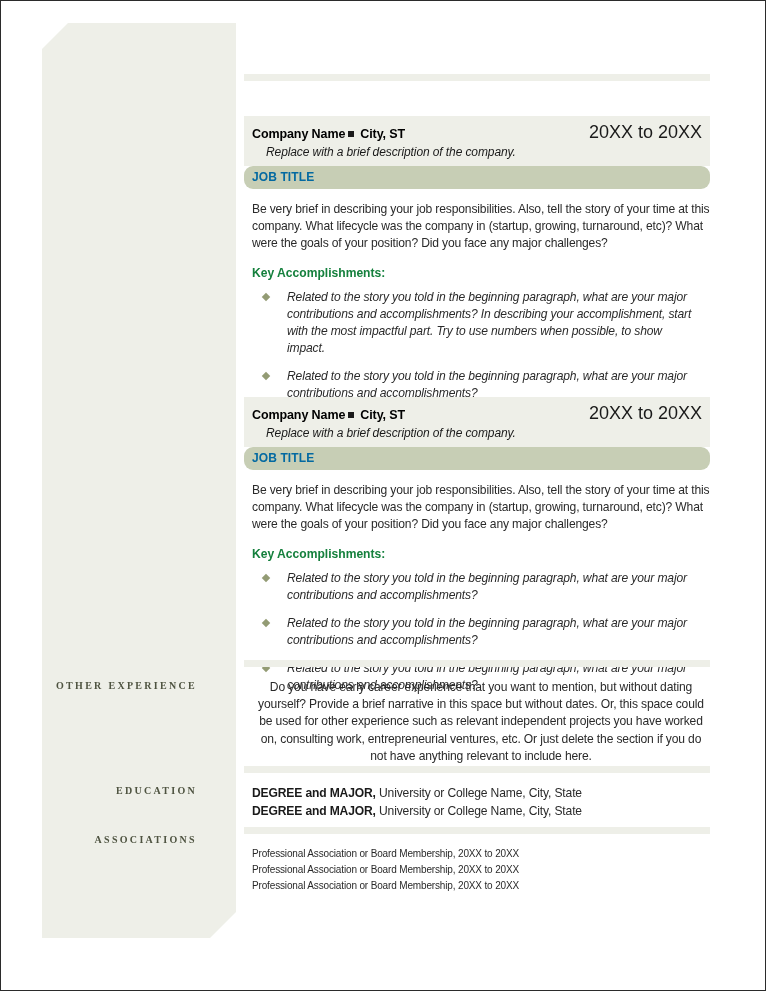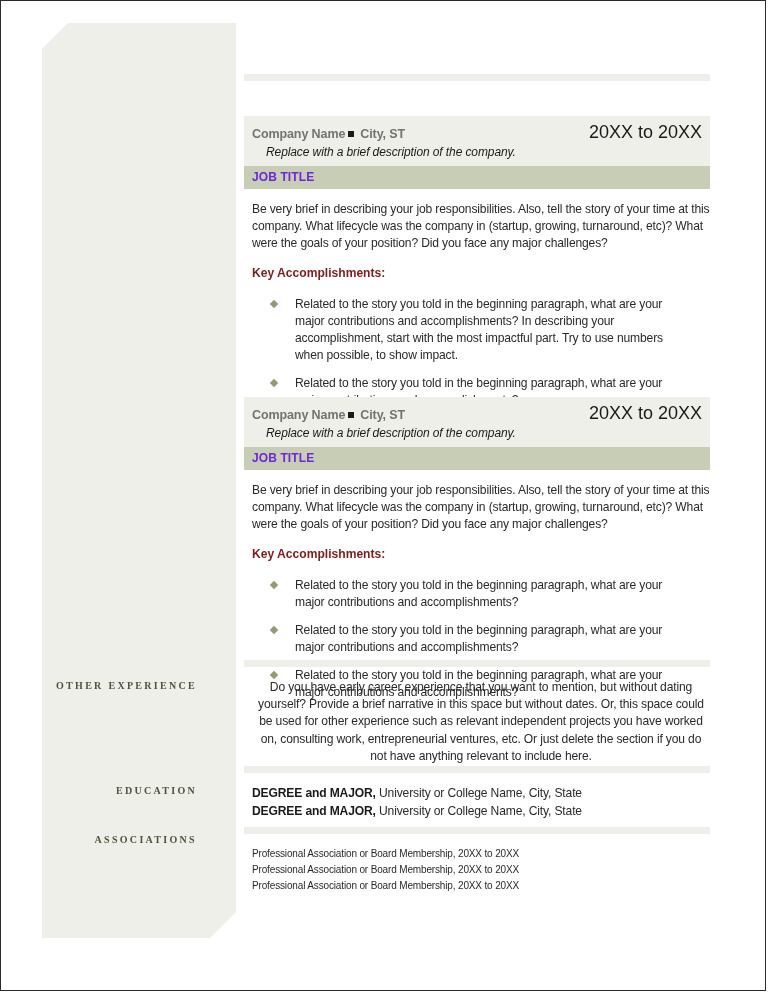--- a/index.html
+++ b/index.html
@@ -104,21 +104,21 @@
     box-sizing: border-box;
   }
   .company-row {
     display: flex;
     align-items: baseline;
     justify-content: space-between;
   }
   .company-left {
     font-size: 12.5px;
     font-weight: bold;
-    color: #737373;
+    color: #000000;
     letter-spacing: -0.1px;
   }
   .co-marker {
     display: inline-block;
     width: 6px;
     height: 6px;
     background: #1a1a1a;
     margin: 0 6px 0 3px;
     vertical-align: 1px;
   }
@@ -136,46 +136,48 @@
     letter-spacing: -0.1px;
     margin-left: 14px;
   }
 
   .jobtitle-band {
     background: #c7ceb5;
     padding: 4px 20px 5px 8px;
     box-sizing: border-box;
     font-size: 12px;
     font-weight: bold;
-    color: #6d28d9;
+    color: #0369a1;
     letter-spacing: 0.1px;
+    border-radius: 9px;
   }
 
   .job-body { padding: 12px 0 0 8px; }
 
   .job-para {
     font-size: 12.1px;
     line-height: 1.42;
     color: #2a2a2a;
     margin: 0;
     letter-spacing: -0.15px;
   }
 
   .key-accomp {
     font-size: 12.1px;
     font-weight: bold;
-    color: #7f1d1d;
+    color: #15803d;
     margin: 13px 0 9px 0;
   }
 
   
   ul.accomp-list {
     list-style: none;
-    margin: 16px;
+    margin: 8px;
     padding: 0;
+    font-style: italic;
   }
   ul.accomp-list li {
     position: relative;
     padding-left: 27px;
     margin-bottom: 11px;
     font-size: 12.1px;
     line-height: 1.42;
     color: #2a2a2a;
     letter-spacing: -0.15px;
   }

